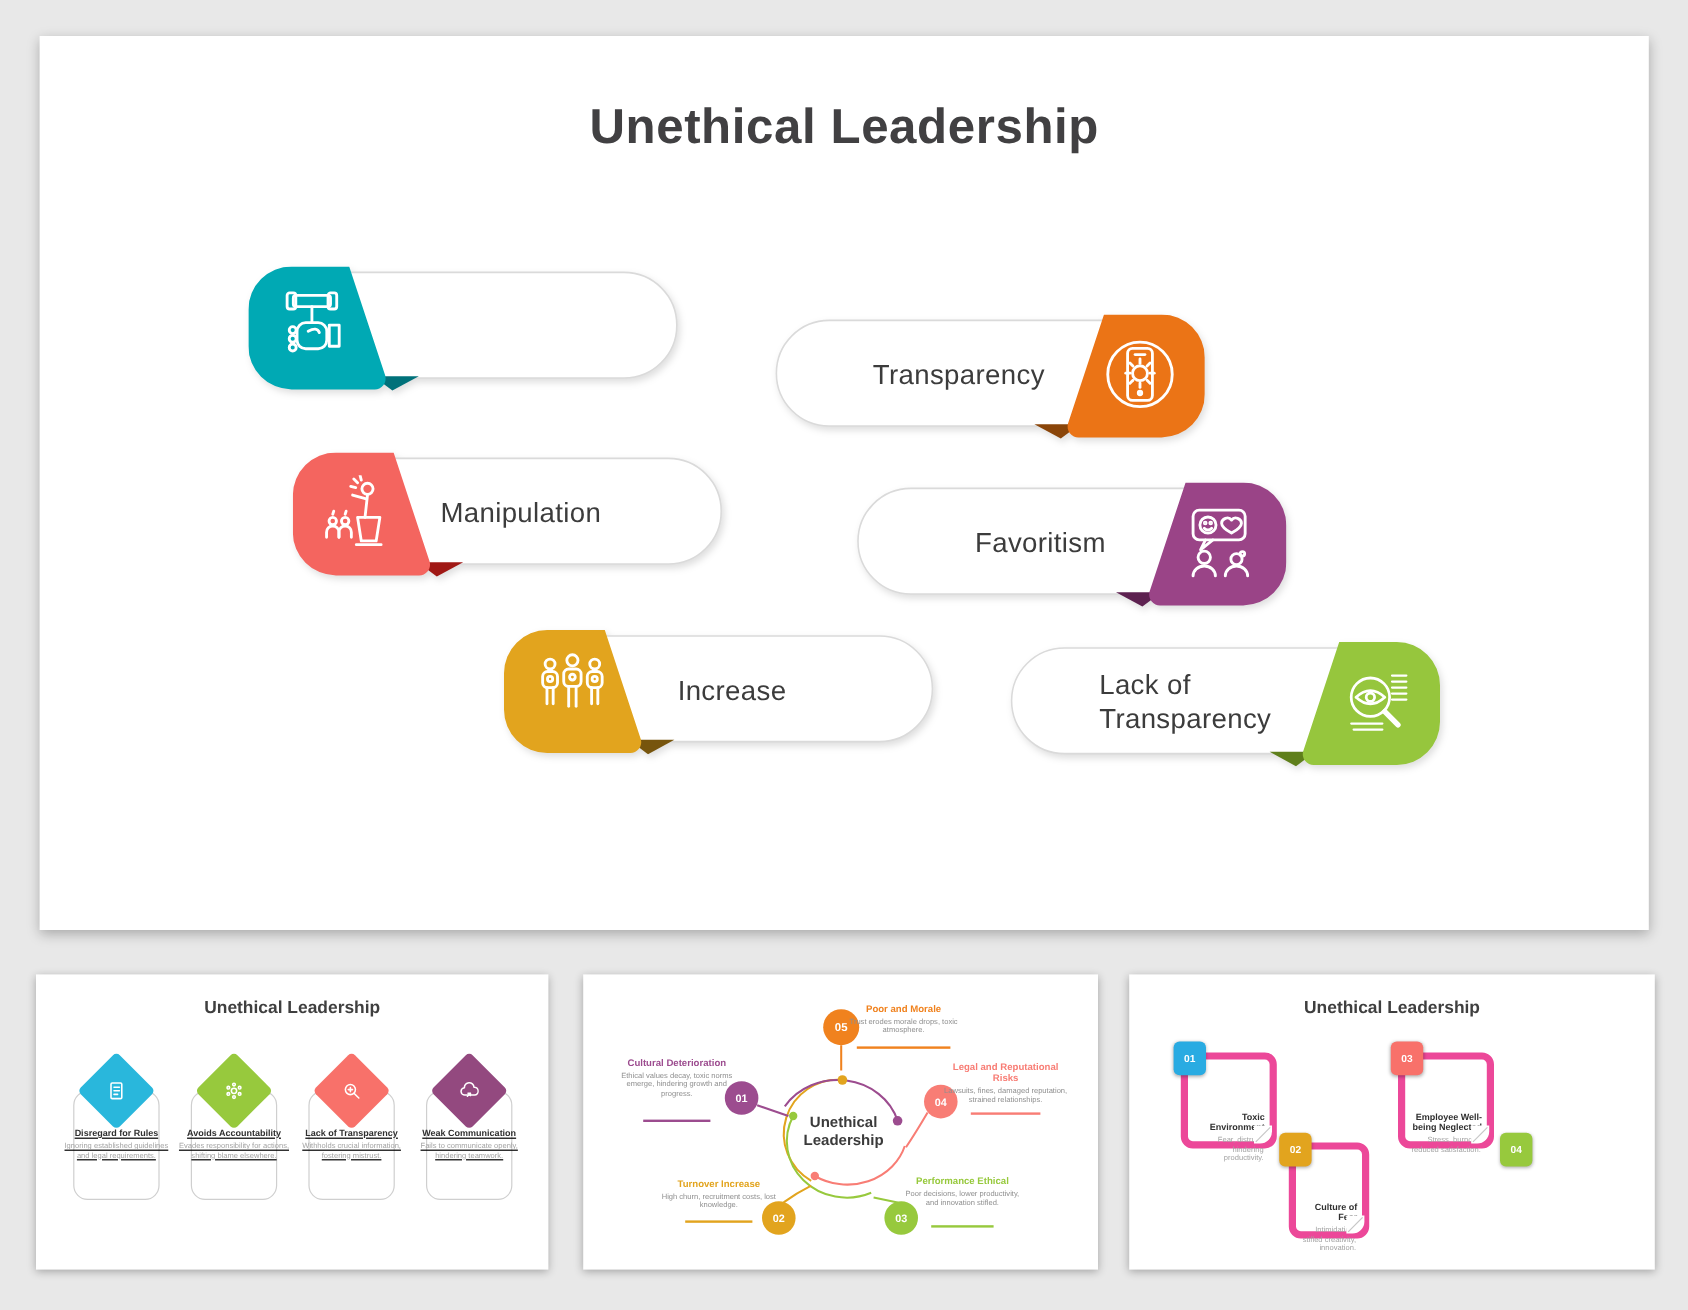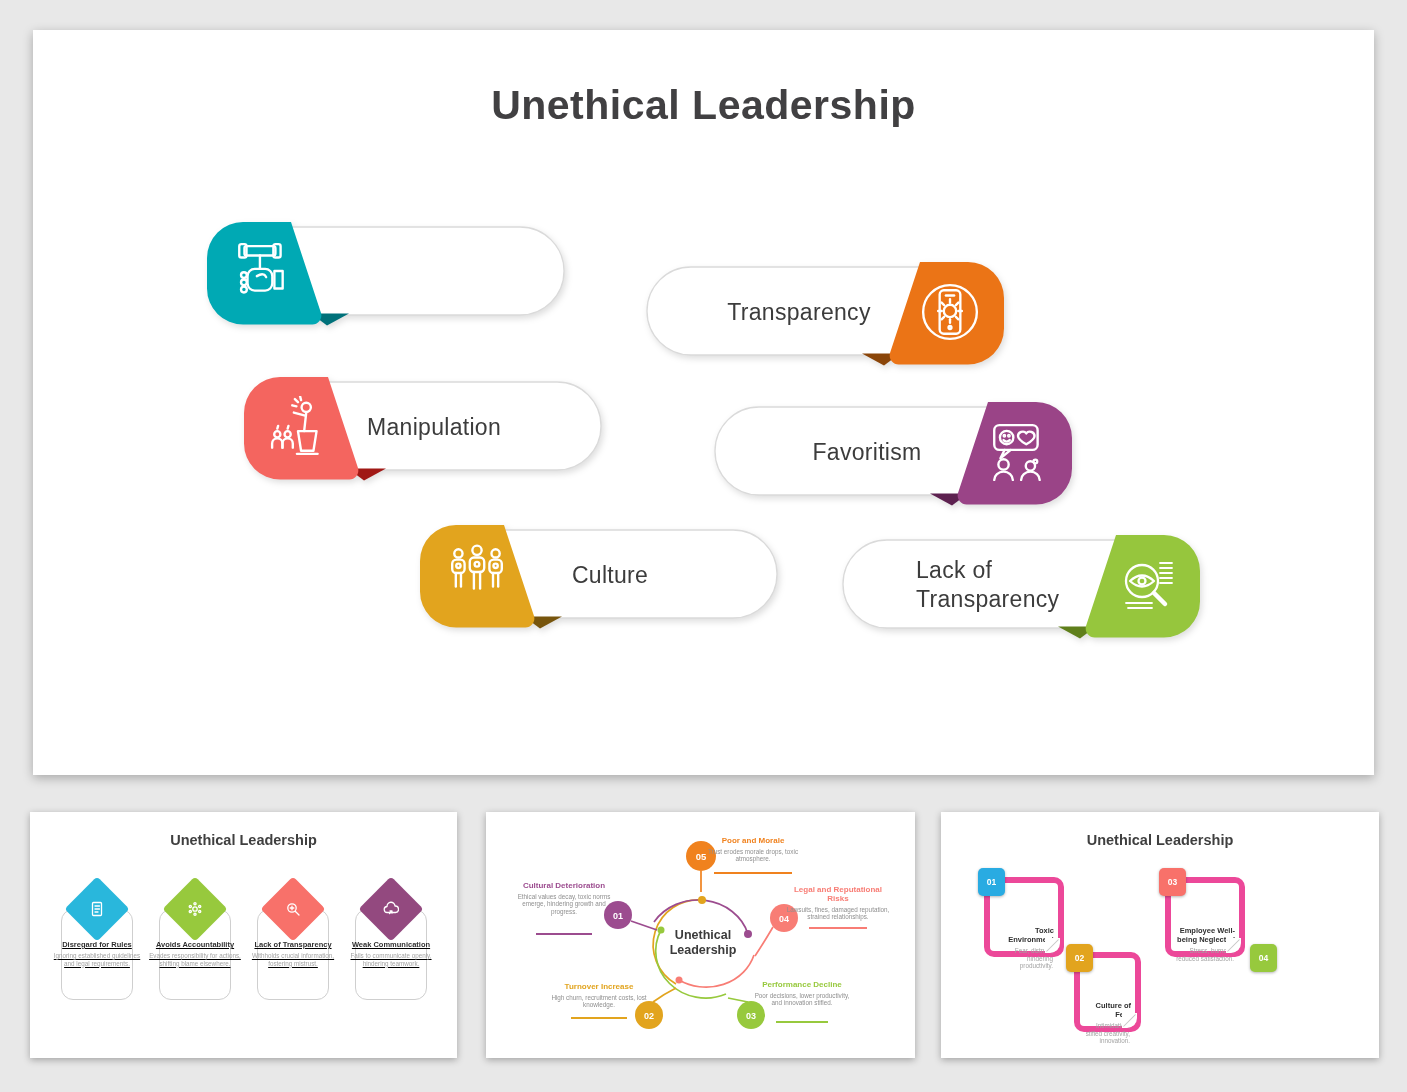--- a/index.html
+++ b/index.html
@@ -187,21 +187,21 @@
             <line x1="33" y1="30" x2="33" y2="46"></line>
             <circle cx="30" cy="22.5" r="2.3"></circle>
           <circle cx="48" cy="12" r="4"></circle>
             <rect x="42" y="18" width="12" height="13" rx="4"></rect>
           <line x1="45.5" y1="31" x2="45.5" y2="44"></line>
             <line x1="50.5" y1="31" x2="50.5" y2="44"></line>
             <circle cx="48" cy="24" r="2.1"></circle>
         </g>
       </svg>
     </svg>
-    <div class="pill-label">Culture</div>
+    <div class="pill-label">Increase</div>
   </div>
 
   <div class="pill right" style="left:804px; top:505px;">
     <svg class="shape" viewBox="0 0 363 104" width="363" height="104">
       <g transform="translate(363,0) scale(-1,1)">
         <rect x="12" y="5" width="345" height="88" rx="44" fill="#fff" stroke="#dadada" stroke-width="1.3"></rect>
         <polygon points="104,91.5 142,91.5 120,103.5" fill="#5F7F1B"></polygon>
         <path d="M36,0 H84 L114,91 A9,9 0 0 1 105,102.5 H36 A36,36 0 0 1 0,66.5 V36 A36,36 0 0 1 36,0 Z" fill="#96C63D"></path>
       </g>
       <svg x="279" y="20" width="60" height="60" viewBox="0 0 60 60">
@@ -324,21 +324,21 @@
   </div>
   <div class="node-line" style="left: 50px; top: 121px; width: 56px; background-color: rgb(156, 76, 143);"></div>
 
   <div class="node-text" style="left:58px; top:170px; width:110px;">
     <div class="t" style="color: rgb(226, 164, 30);">Turnover Increase</div>
     <div class="d">High churn, recruitment costs, lost knowledge.</div>
   </div>
   <div class="node-line" style="left: 85px; top: 205px; width: 56px; background-color: rgb(226, 164, 30);"></div>
 
   <div class="node-text" style="left:266px; top:168px; width:100px;">
-    <div class="t" style="color: rgb(151, 201, 61);">Performance Decline</div>
+    <div class="t" style="color: rgb(151, 201, 61);">Performance Ethical</div>
     <div class="d">Poor decisions, lower productivity, and innovation stifled.</div>
   </div>
   <div class="node-line" style="left: 290px; top: 209px; width: 52px; background-color: rgb(151, 201, 61);"></div>
 
   <div class="node-text" style="left:297px; top:73px; width:110px;">
     <div class="t" style="color: rgb(248, 125, 117);">Legal and Reputational Risks</div>
     <div class="d">Lawsuits, fines, damaged reputation, strained relationships.</div>
   </div>
   <div class="node-line" style="left: 323px; top: 115px; width: 58px; background-color: rgb(248, 125, 117);"></div>
 

